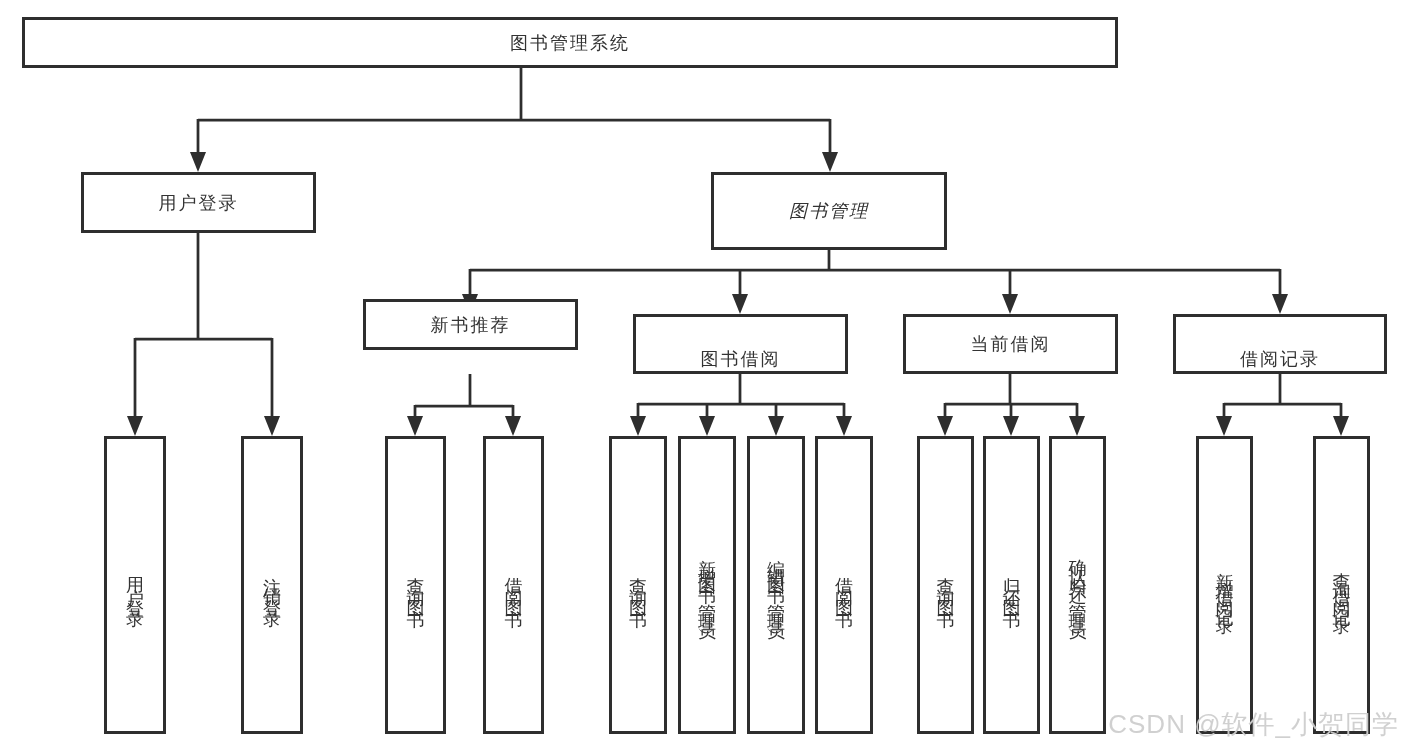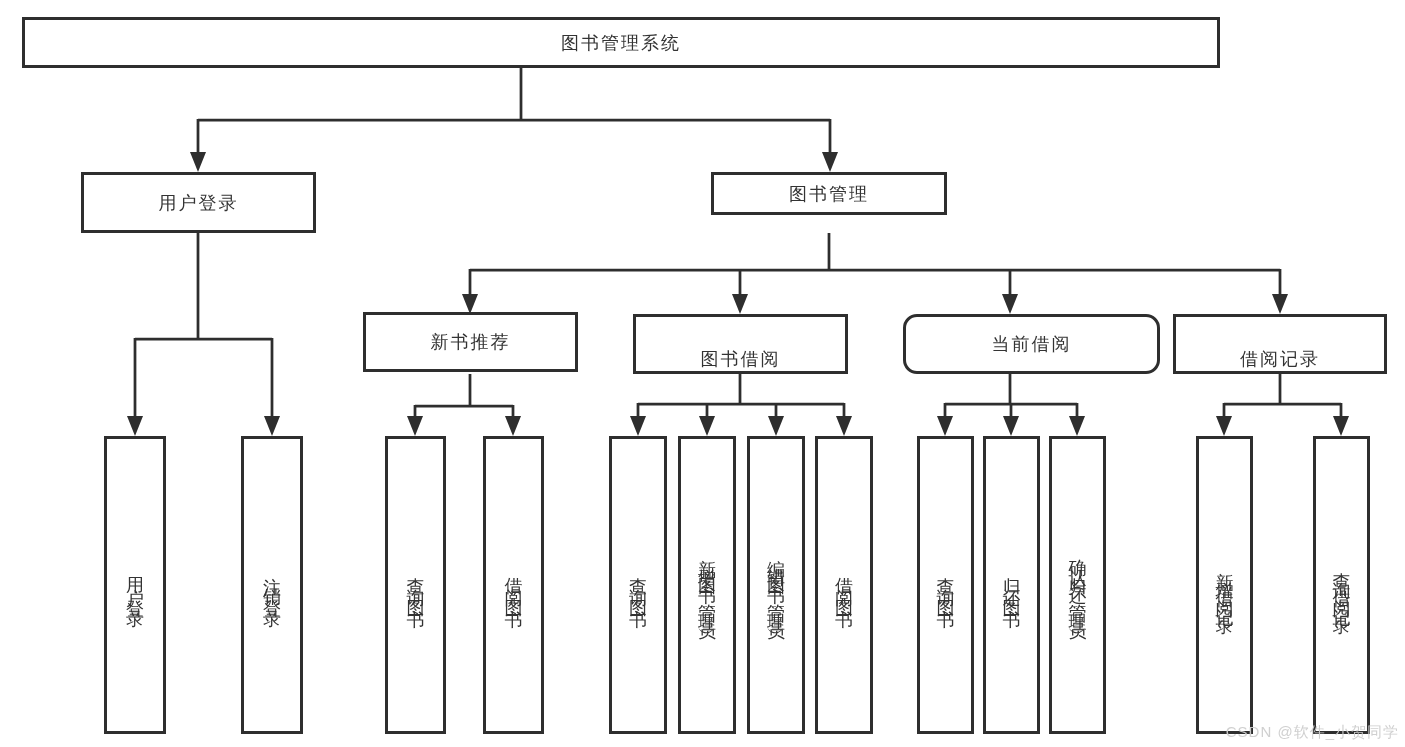--- a/index.html
+++ b/index.html
@@ -40,21 +40,21 @@
     line-height: 1;
     white-space: nowrap;
   }
   .node.v.long span {
     letter-spacing: 9px;
   }
   #watermark {
     position: absolute;
     right: 6px;
     bottom: 5px;
-    font-size: 15px;
+    font-size: 26px;
     color: rgba(205, 205, 205, 0.95);
     letter-spacing: 1px;
     white-space: nowrap;
     pointer-events: none;
   }
 </style>
 </head>
 <body>
 
 <div id="canvas">
@@ -118,38 +118,38 @@
       <polygon points="768,416 784,416 776,436"></polygon>
       <polygon points="836,416 852,416 844,436"></polygon>
       <polygon points="937,416 953,416 945,436"></polygon>
       <polygon points="1003,416 1019,416 1011,436"></polygon>
       <polygon points="1069,416 1085,416 1077,436"></polygon>
       <polygon points="1216,416 1232,416 1224,436"></polygon>
       <polygon points="1333,416 1349,416 1341,436"></polygon>
     </g>
   </svg>
 
-  <div class="node" style="left:22px; top:17px; width:1198px; height:51px;">
+  <div class="node" style="left:22px; top:17px; width:1096px; height:51px;">
     <span>图书管理系统</span>
   </div>
 
   <div class="node" style="left:81px; top:172px; width:235px; height:61px;">
     <span>用户登录</span>
   </div>
-  <div class="node" style="left:711px; top:172px; width:236px; height:43px;">
+  <div class="node" style="left:711px; top:172px; width:236px; height:78px;font-style:italic;">
     <span>图书管理</span>
   </div>
 
-  <div class="node" style="left:363px; top:312px; width:215px; height:60px;">
+  <div class="node" style="left:363px; top:299px; width:215px; height:51px;">
     <span>新书推荐</span>
   </div>
   <div class="node" style="left:633px; top:314px; width:215px; height:60px;align-items:flex-end;">
     <span>图书借阅</span>
   </div>
-  <div class="node" style="left:903px; top:314px; width:257px; height:60px;border-radius:14px;">
+  <div class="node" style="left:903px; top:314px; width:215px; height:60px;">
     <span>当前借阅</span>
   </div>
   <div class="node" style="left:1173px; top:314px; width:214px; height:60px;align-items:flex-end;">
     <span>借阅记录</span>
   </div>
 
   <div class="node v" style="left:104px; top:436px; width:62px; height:298px;">
     <span>用户登录</span>
   </div>
   <div class="node v" style="left:241px; top:436px; width:62px; height:298px;">

